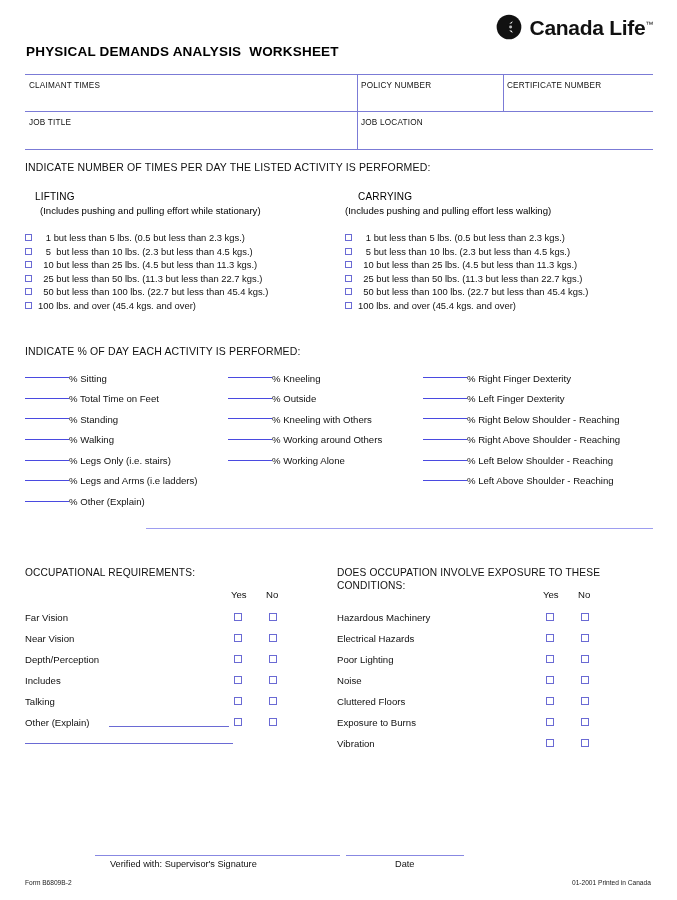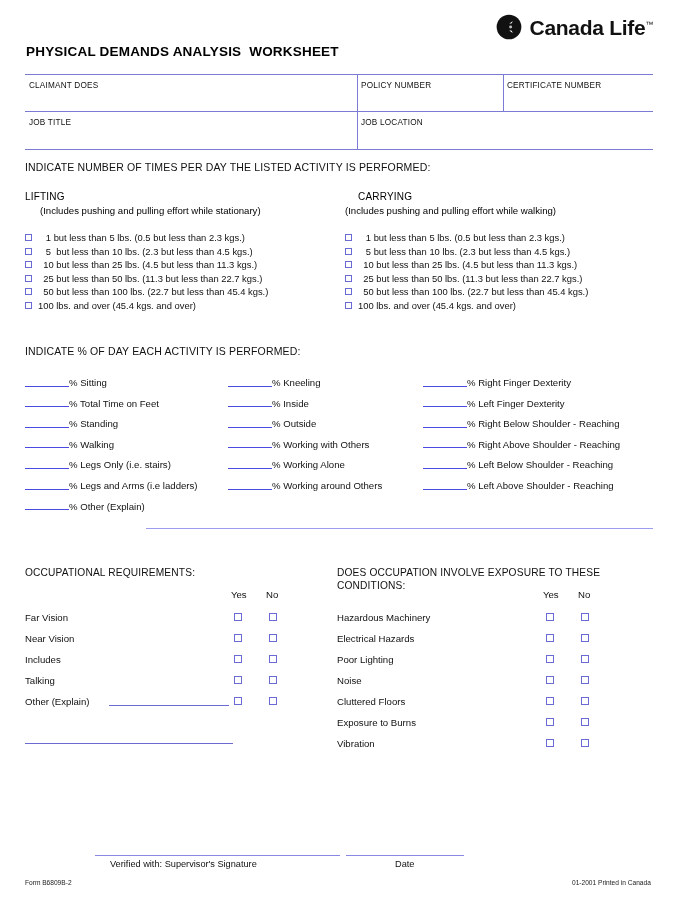--- a/index.html
+++ b/index.html
@@ -131,21 +131,21 @@
   .cb-label {
     font-size: 9.4px;
     white-space: pre;
     color: #111;
   }
 
   
   .pct-col { position: absolute; }
   .pct-row {
     display: flex;
-    align-items: flex-end;
+    align-items: center;
     height: 20.6px;
   }
   .pct-blank {
     width: 44px;
     height: 0;
     border-bottom: 1.6px solid #4a4ae0;
     margin-bottom: 3px;
     flex: 0 0 auto;
   }
   .pct-label {
@@ -239,34 +239,34 @@
   <div class="doc-title">PHYSICAL DEMANDS ANALYSIS  WORKSHEET</div>
 
   <div class="hdr-table">
     <div class="hdr-rule" style="top:0"></div>
     <div class="hdr-rule" style="top:37px"></div>
     <div class="hdr-rule" style="top:75px"></div>
 
     <div class="hdr-vline" style="left:332px; top:0; height:76px"></div>
     <div class="hdr-vline" style="left:478px; top:0; height:38px"></div>
 
-    <div class="hdr-label" style="left:4px; top:7px">CLAIMANT DOES</div>
+    <div class="hdr-label" style="left:4px; top:7px">CLAIMANT TIMES</div>
     <div class="hdr-label" style="left:336px; top:7px">POLICY NUMBER</div>
     <div class="hdr-label" style="left:482px; top:7px">CERTIFICATE NUMBER</div>
     <div class="hdr-label" style="left:4px; top:44px">JOB TITLE</div>
     <div class="hdr-label" style="left:336px; top:44px">JOB LOCATION</div>
   </div>
 
   <div class="sec-heading" style="left:25px; top:161px">INDICATE NUMBER OF TIMES PER DAY THE LISTED ACTIVITY IS PERFORMED:</div>
 
-  <div class="col-title" style="left:25px; top:191px">LIFTING</div>
+  <div class="col-title" style="left:35px; top:191px">LIFTING</div>
   <div class="col-sub" style="left:40px; top:205px">(Includes pushing and pulling effort while stationary)</div>
 
   <div class="col-title" style="left:358px; top:191px">CARRYING</div>
-  <div class="col-sub" style="left:345px; top:205px">(Includes pushing and pulling effort while walking)</div>
+  <div class="col-sub" style="left:345px; top:205px">(Includes pushing and pulling effort less walking)</div>
 
   <div class="cb-list" id="lifting-list" style="left:25px; top:231px">
       <div class="cb-row">
         <span class="cb"></span>
         <span class="cb-label">   1 but less than 5 lbs. (0.5 but less than 2.3 kgs.)</span>
       </div>
       <div class="cb-row">
         <span class="cb"></span>
         <span class="cb-label">   5  but less than 10 lbs. (2.3 but less than 4.5 kgs.)</span>
       </div>
@@ -346,37 +346,33 @@
         <span class="pct-label">% Other (Explain)</span>
       </div>
     </div>
   <div class="pct-col" id="pct-col-2" style="left:228px; top:369px">
       <div class="pct-row">
         <span class="pct-blank"></span>
         <span class="pct-label">% Kneeling</span>
       </div>
       <div class="pct-row">
         <span class="pct-blank"></span>
-        <span class="pct-label">% Inside</span>
-      </div>
-      <div class="pct-row">
-        <span class="pct-blank"></span>
         <span class="pct-label">% Outside</span>
       </div>
       <div class="pct-row">
         <span class="pct-blank"></span>
-        <span class="pct-label">% Working with Others</span>
+        <span class="pct-label">% Kneeling with Others</span>
+      </div>
+      <div class="pct-row">
+        <span class="pct-blank"></span>
+        <span class="pct-label">% Working around Others</span>
       </div>
       <div class="pct-row">
         <span class="pct-blank"></span>
         <span class="pct-label">% Working Alone</span>
-      </div>
-      <div class="pct-row">
-        <span class="pct-blank"></span>
-        <span class="pct-label">% Working around Others</span>
       </div>
     </div>
   <div class="pct-col" id="pct-col-3" style="left:423px; top:369px">
       <div class="pct-row">
         <span class="pct-blank"></span>
         <span class="pct-label">% Right Finger Dexterity</span>
       </div>
       <div class="pct-row">
         <span class="pct-blank"></span>
         <span class="pct-label">% Left Finger Dexterity</span>
@@ -405,20 +401,25 @@
   <div class="yn-colhead" style="left:231px; top:589px">Yes</div>
   <div class="yn-colhead" style="left:266px; top:589px">No</div>
   <div class="yn-list" id="occ-list" style="left:25px; top:610px; width:270px">
       <div class="yn-row">
         <span class="yn-name">Far Vision</span>
         <span class="yn-box" style="left: 209px;"></span>
         <span class="yn-box" style="left: 244px;"></span>
       </div>
       <div class="yn-row">
         <span class="yn-name">Near Vision</span>
+        <span class="yn-box" style="left: 209px;"></span>
+        <span class="yn-box" style="left: 244px;"></span>
+      </div>
+      <div class="yn-row">
+        <span class="yn-name">Depth/Perception</span>
         <span class="yn-box" style="left: 209px;"></span>
         <span class="yn-box" style="left: 244px;"></span>
       </div>
       <div class="yn-row">
         <span class="yn-name">Includes</span>
         <span class="yn-box" style="left: 209px;"></span>
         <span class="yn-box" style="left: 244px;"></span>
       </div>
       <div class="yn-row">
         <span class="yn-name">Talking</span>

